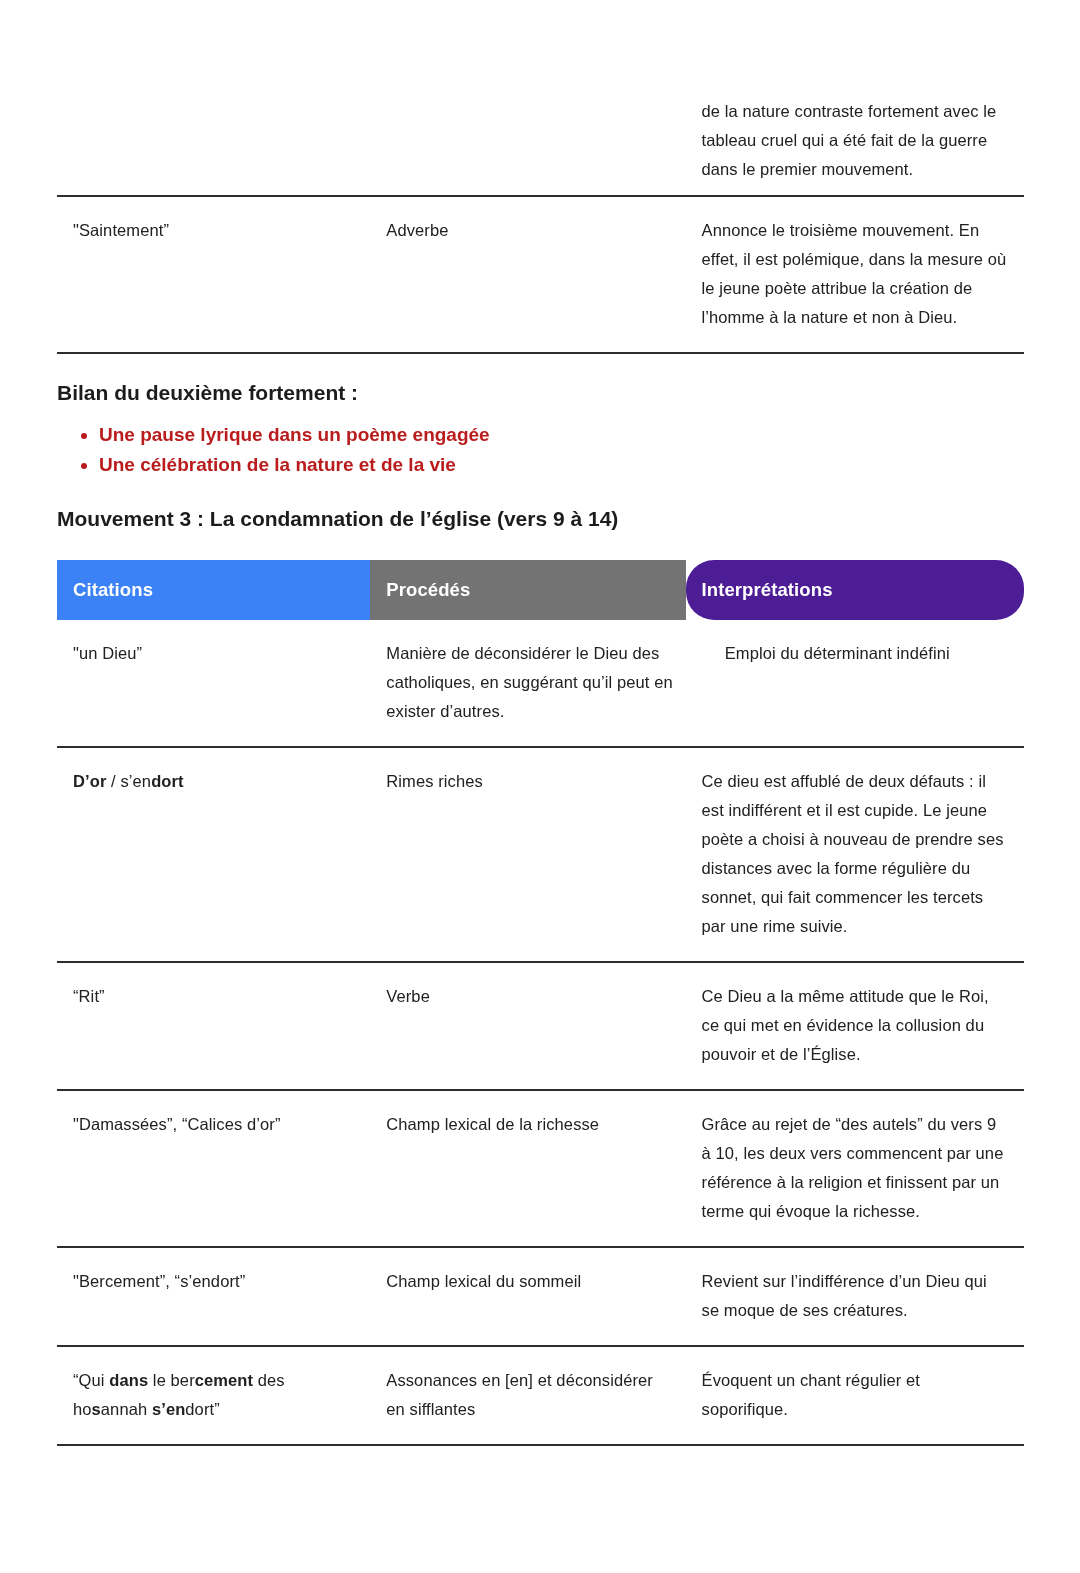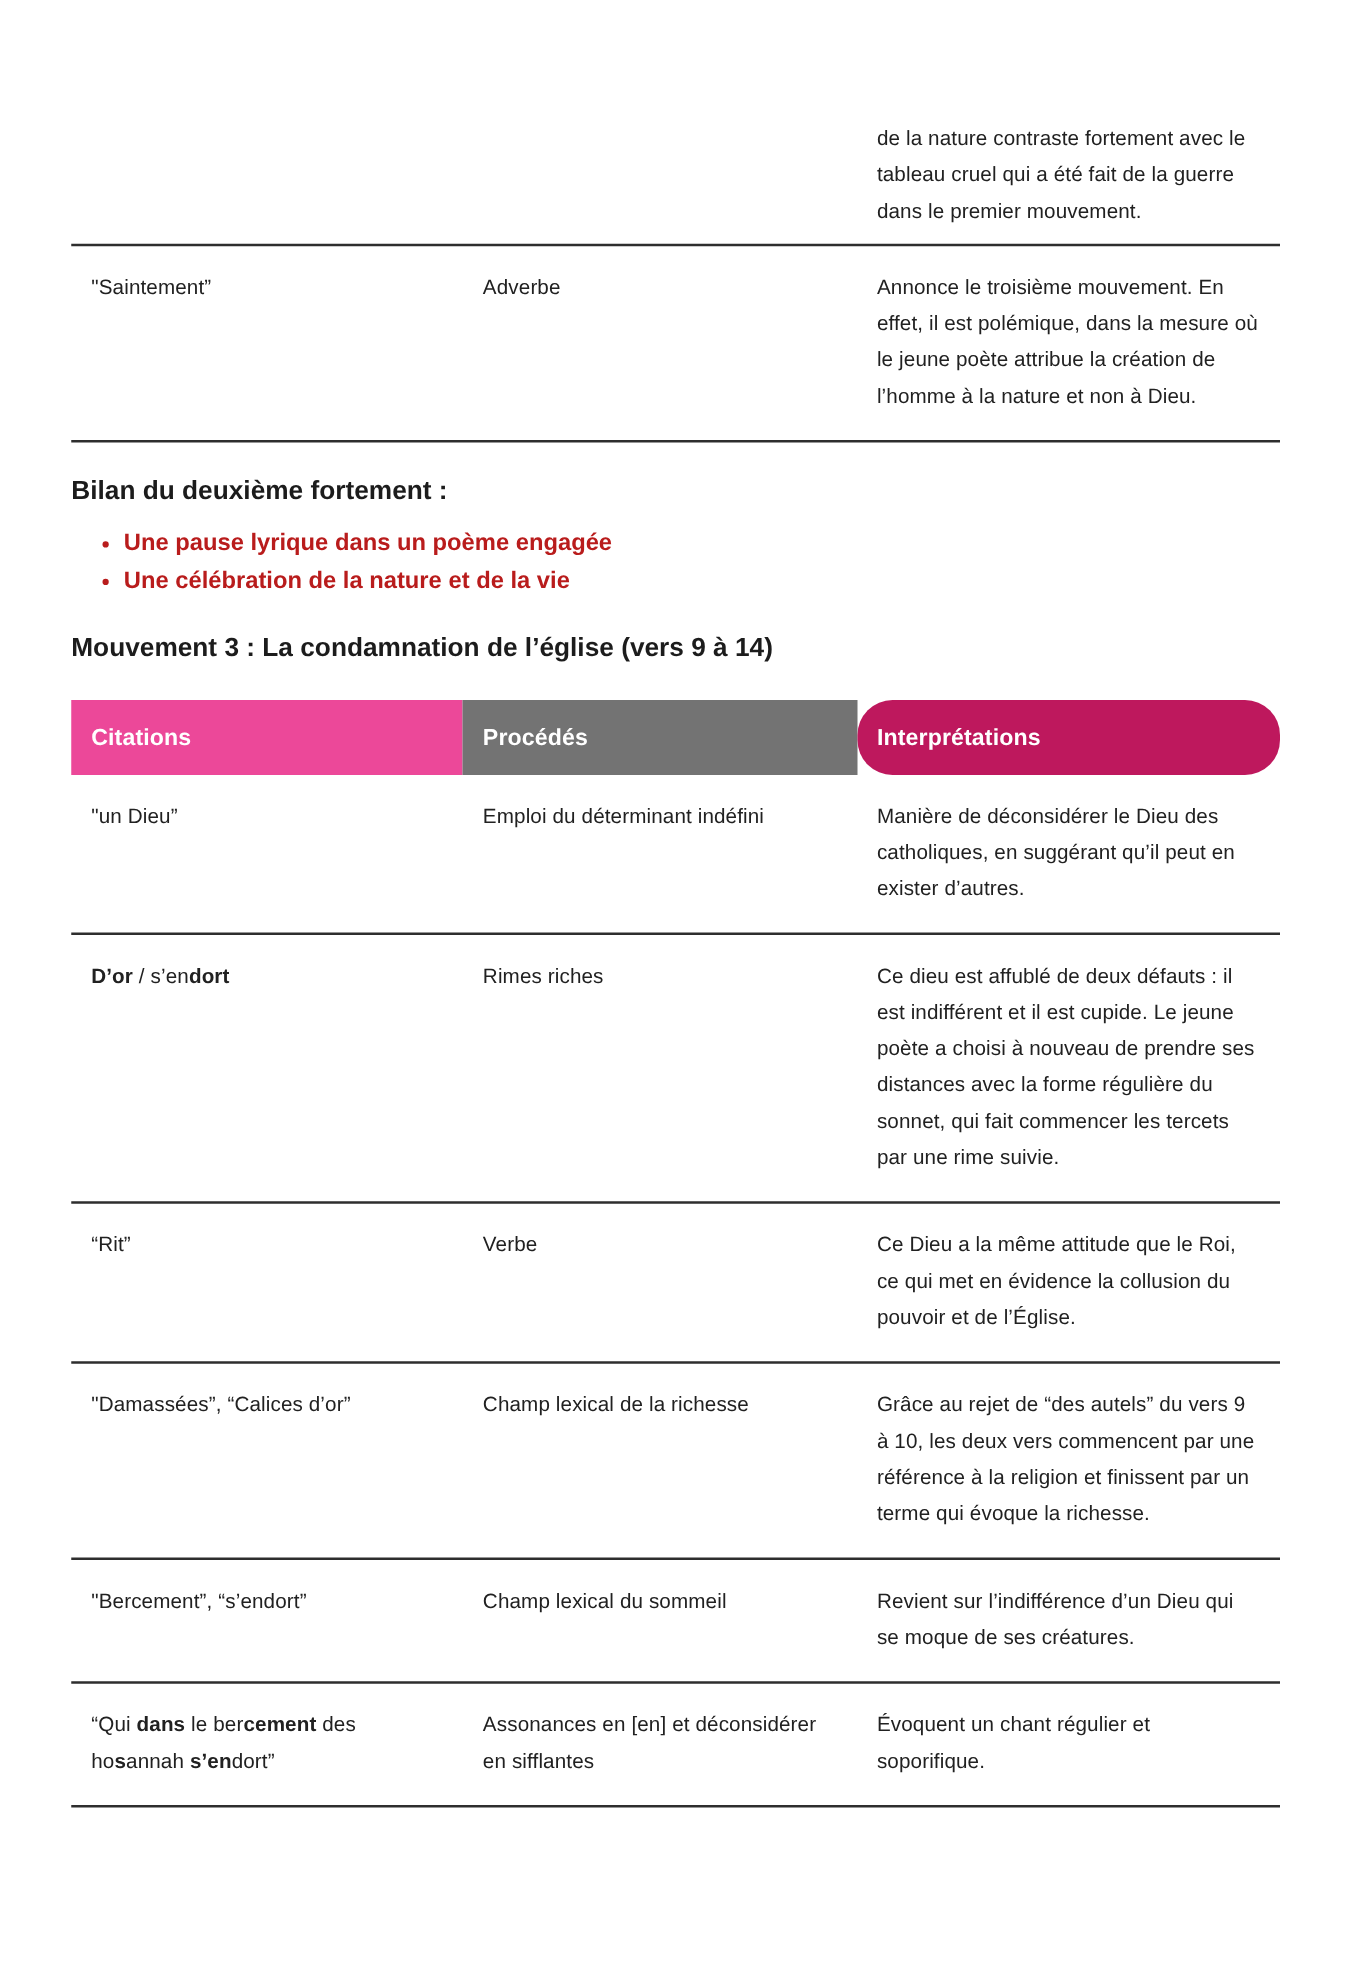--- a/index.html
+++ b/index.html
@@ -45,23 +45,23 @@
   .t-head .cell {
     height: 60px;
     display: flex;
     align-items: center;
     padding: 0 16px;
     color: #ffffff;
     font-weight: 700;
     font-size: 18.5px;
     line-height: 22px;
   }
-  .h1 { background: #ec4899; }
+  .h1 { background: #3b82f6; }
   .h2 { background: #737373; }
-  .h3 { background: #be185d; border-radius: 28px; }
+  .h3 { background: #4c1d95; border-radius: 28px; }
   
   .section-heading {
     margin: 25px 0 0 0;
     font-size: 21px;
     font-weight: 700;
     color: #1c1c1c;
     line-height: 27px;
   }
   .bullet-list {
     margin: 14px 0 0 0;
@@ -126,25 +126,25 @@
     <div class="t-row t-head">
       <div class="cell c1 h1">Citations</div>
       <div class="cell c2 h2">Procédés</div>
       <div class="cell c3 h3">Interprétations</div>
     </div>
 
     <div class="t-row">
       <div class="cell c1">
         <span>"un Dieu”</span>
       </div>
+      <div class="cell c3">
+        <span>Manière de déconsidérer le Dieu des catholiques, en suggérant qu’il peut en exister d’autres.</span>
+      </div>
       <div class="cell c2">
         <span>Emploi du déterminant indéfini</span>
-      </div>
-      <div class="cell c3">
-        <span>Manière de déconsidérer le Dieu des catholiques, en suggérant qu’il peut en exister d’autres.</span>
       </div>
     </div>
 
     <div class="t-row">
       <div class="cell c1">
         <span class="b">D’or</span><span> / s’en</span><span class="b">dort</span>
       </div>
       <div class="cell c2">
         <span>Rimes riches</span>
       </div>

